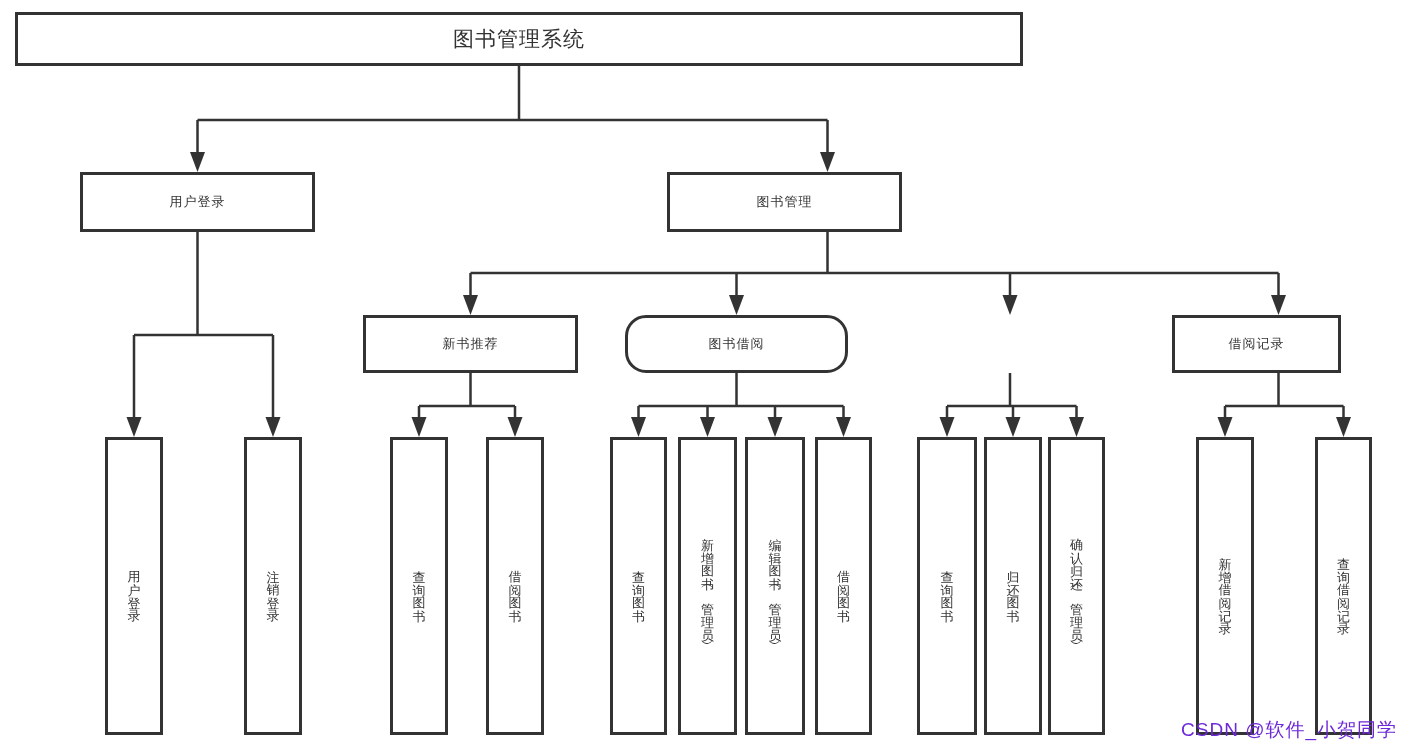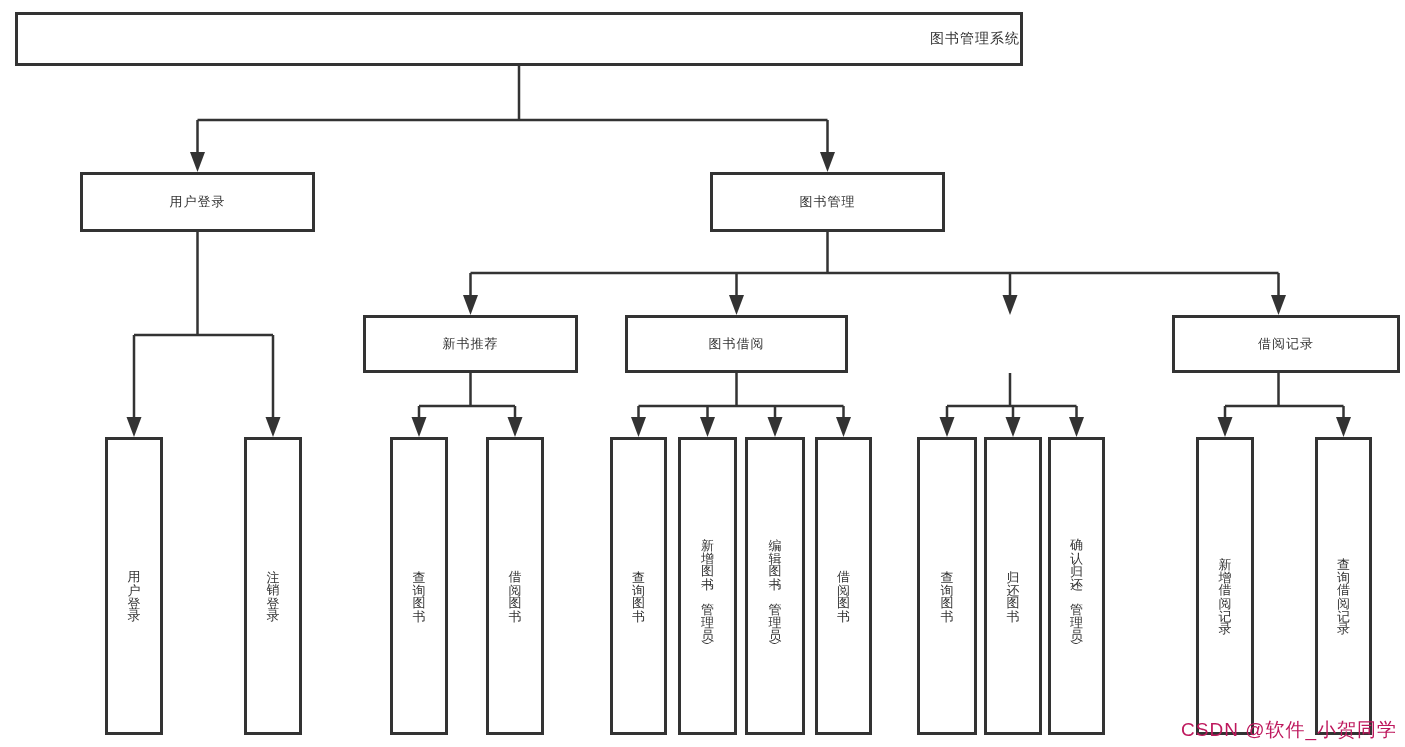--- a/index.html
+++ b/index.html
@@ -27,34 +27,34 @@
     box-sizing: border-box;
     border: 3px solid #333333;
     background: #ffffff;
     display: flex;
     align-items: center;
     justify-content: center;
     z-index: 2;
     font-size: 13px;
     letter-spacing: 1px;
   }
-  .box.root { font-size: 14px; justify-content: flex-end; }
+  .box.root { font-size: 21px; }
   .box.leaf span {
     writing-mode: vertical-rl;
     text-orientation: upright;
     letter-spacing: 13px;
     line-height: 1;
     white-space: nowrap;
   }
   .watermark {
     position: absolute;
     right: 8px;
     bottom: 4px;
     font-size: 19px;
-    color: #be185d;
+    color: #6d28d9;
     z-index: 3;
     letter-spacing: 1px;
   }
 </style>
 </head>
 <body>
 
 <div class="canvas">
 
   <svg class="connectors" width="1405" height="747" viewBox="0 0 1405 747">
@@ -97,31 +97,31 @@
     </g>
   </svg>
 
   <div class="box root" style="left:15px; top:12px; width:1008px; height:54px;">
     <span>图书管理系统</span>
   </div>
 
   <div class="box" style="left:80px; top:172px; width:235px; height:60px;">
     <span>用户登录</span>
   </div>
-  <div class="box" style="left:710px; top:172px; width:235px; height:60px;">
+  <div class="box" style="left:667px; top:172px; width:235px; height:60px;">
     <span>图书管理</span>
   </div>
 
   <div class="box" style="left:363px; top:315px; width:215px; height:58px;">
     <span>新书推荐</span>
   </div>
-  <div class="box" style="left:625px; top:315px; width:223px; height:58px;">
+  <div class="box" style="left:625px; top:315px; width:223px; height:58px;border-radius:21px;">
     <span>图书借阅</span>
   </div>
-  <div class="box" style="left:1172px; top:315px; width:228px; height:58px;">
+  <div class="box" style="left:1172px; top:315px; width:169px; height:58px;">
     <span>借阅记录</span>
   </div>
 
   <div class="box leaf" style="left:105px; top:437px; width:58px; height:298px;">
     <span>用户登录</span>
   </div>
   <div class="box leaf" style="left:244px; top:437px; width:58px; height:298px;">
     <span>注销登录</span>
   </div>
 

